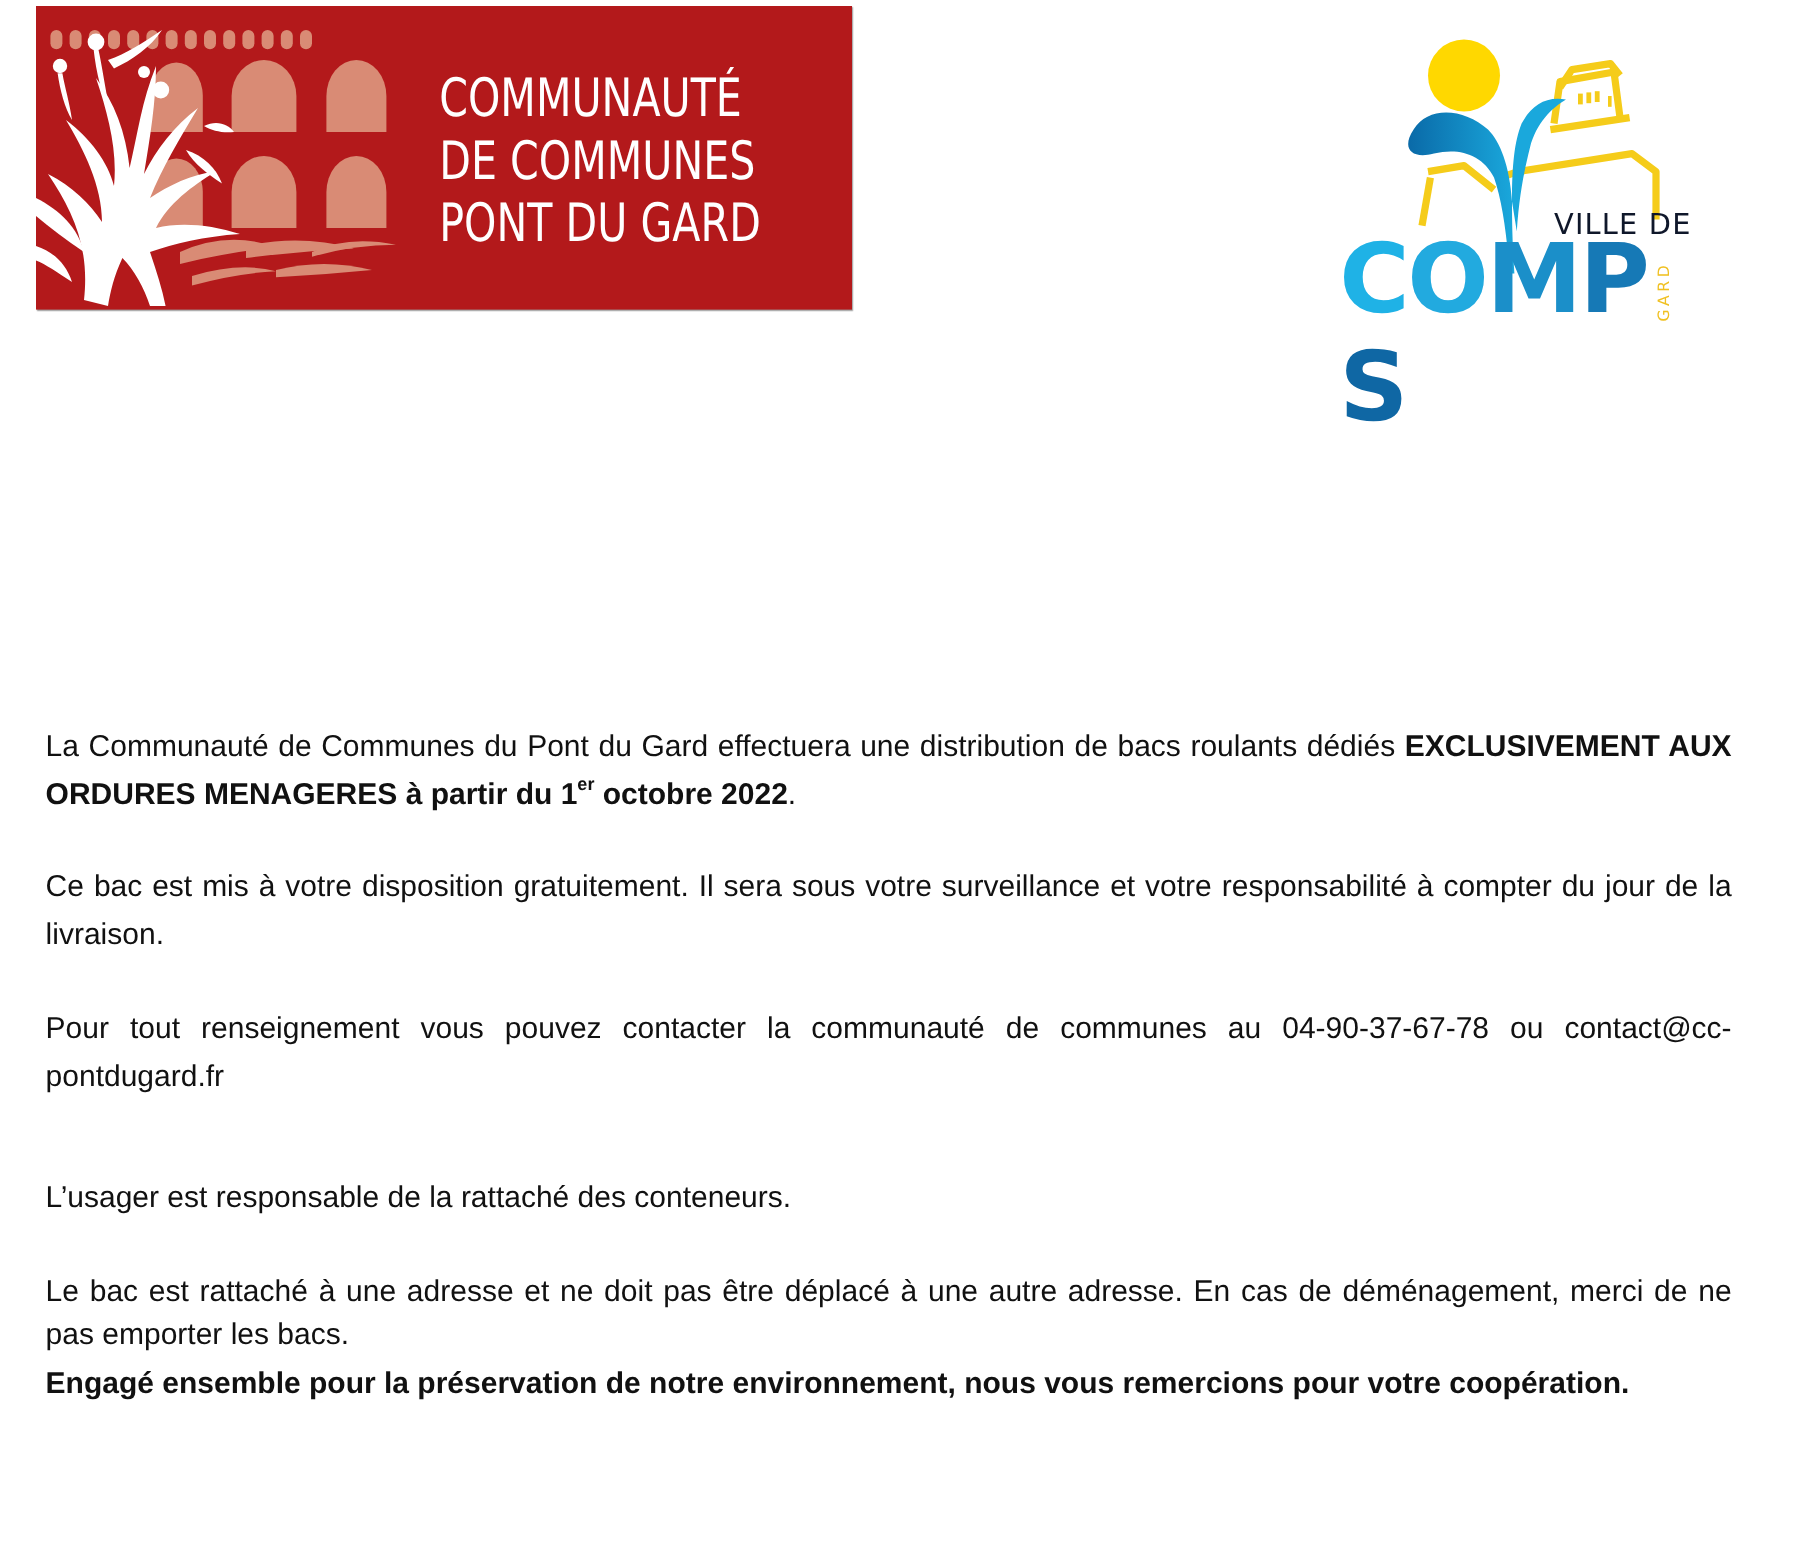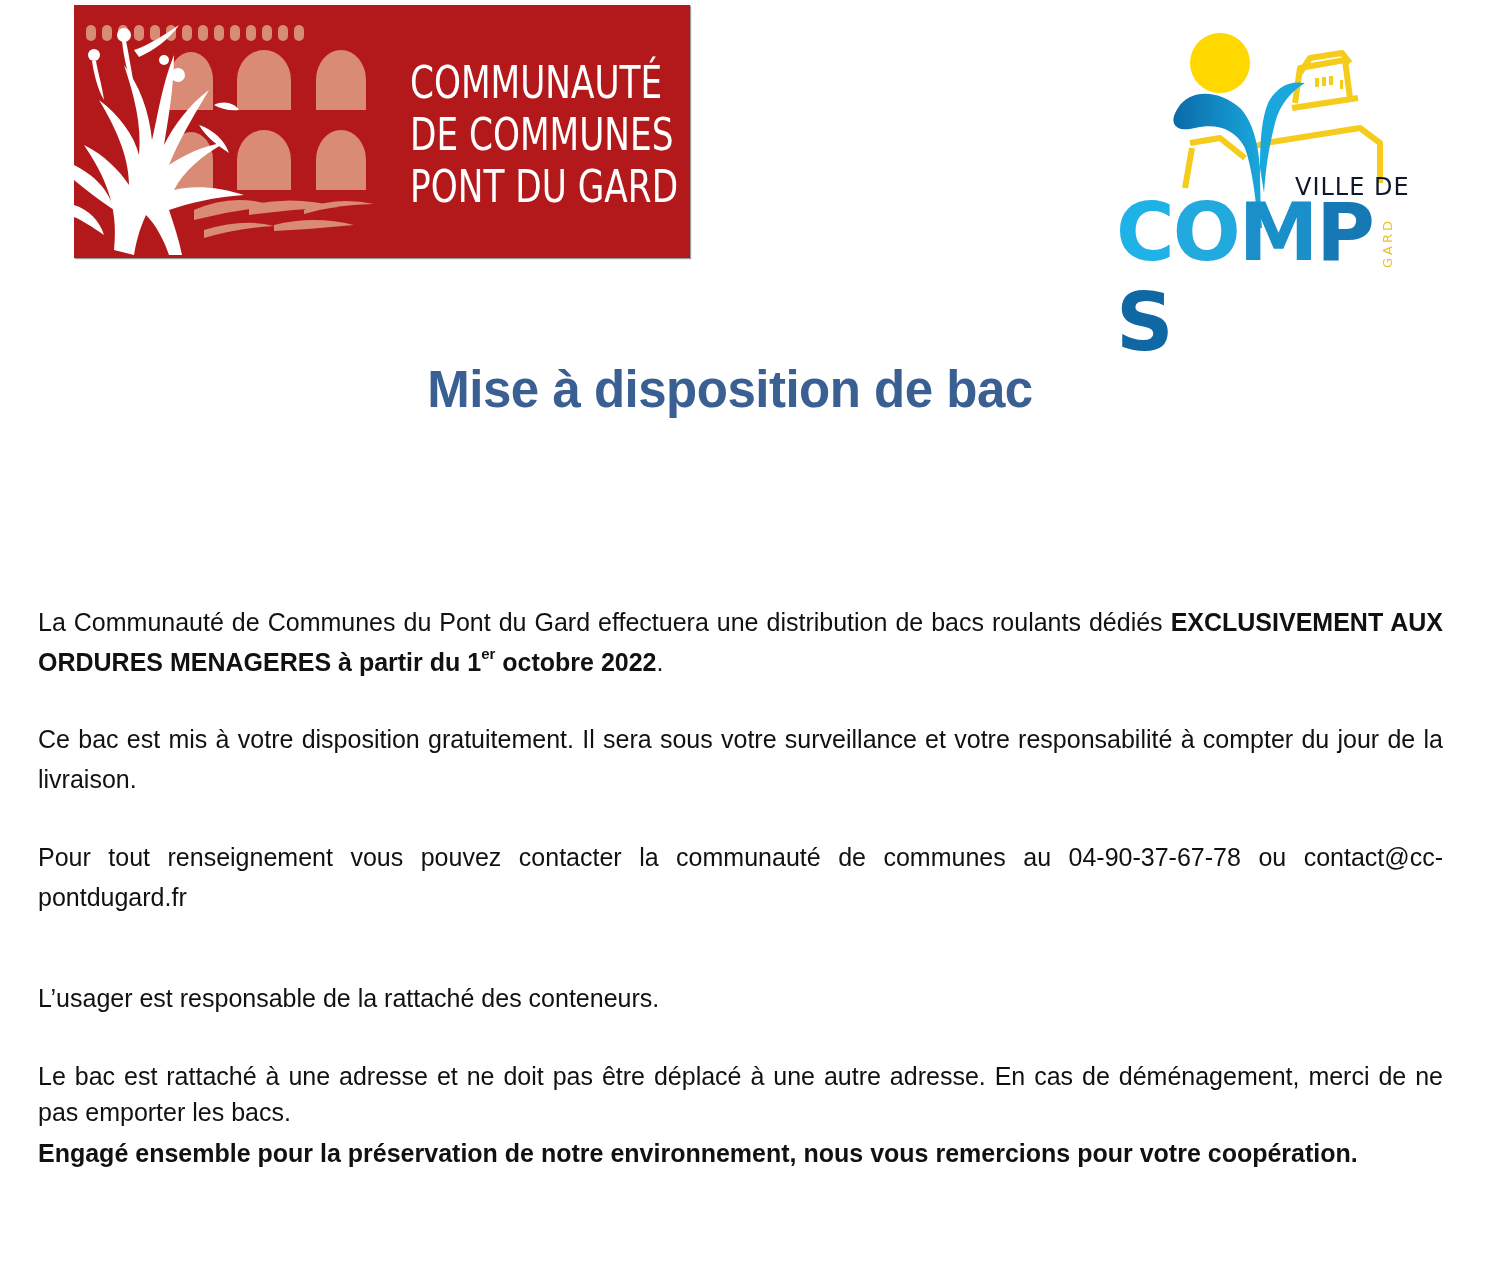--- a/index.html
+++ b/index.html
@@ -1,21 +1,21 @@
 <!DOCTYPE html>
 <html><head>
 <meta charset="utf-8">
 <style>
   html, body { margin: 0; padding: 0; background: #ffffff; }
   body { width: 1500px; height: 1286px; position: relative; overflow: hidden;
          font-family: "Liberation Sans", "DejaVu Sans", sans-serif; color: #111; }
 
   
-  .cc-logo { position: absolute; left: 30px; top: 5px; width: 616px; height: 253px;
-             background: #b3191b; box-shadow: 1px 1px 1px #9a9a9a; overflow: hidden; margin-left: 44px; }
+  .cc-logo { position: absolute; left: 30px; top: 5px; width: 680px; height: 253px;
+             background: #b3191b; box-shadow: 1px 1px 1px #9a9a9a; overflow: hidden; }
   .cc-logo svg.art { position: absolute; left: 0; top: 0; }
   .cc-logo .name { position: absolute; left: 336px; top: 52px; color: #ffffff;
                    font-family: "DejaVu Sans", sans-serif; font-weight: normal;
                    font-size: 44px; line-height: 52px; letter-spacing: 0px;
                    transform: scaleX(0.78); transform-origin: left top; white-space: nowrap; }
   .cc-logo .name div { display: block; }
 
   
   .comps-logo { position: absolute; left: 1110px; top: 28px; width: 300px; height: 245px; }
   .comps-logo .ville { position: absolute; left: 185px; top: 145px; font-size: 24px;
@@ -138,21 +138,20 @@
     <path d="M150 140 C150 110 152 90 158 75 C166 60 178 52 195 55 C183 62 170 75 165 95 C160 115 156 135 154 165 Z" fill="#1aa8dc"></path>
   </svg>
   <div class="ville">VILLE DE</div>
   <div class="comps">
     <span style="color:#1fb2e6">C</span><span style="color:#22aadf">O</span><span style="color:#1b8fc9">M</span><span style="color:#1679b6">P</span><span style="color:#0f67a4">S</span>
   </div>
   <div class="gard">GARD</div>
 </div>
 
 <div class="title">
-  <div>Mise à disposition de bac</div>
 </div>
 
 <div class="body">
   <p class="p1 last-justify"><span>La Communauté de Communes du Pont du Gard effectuera une distribution de bacs roulants dédiés </span><b><span>EXCLUSIVEMENT AUX ORDURES MENAGERES à partir du 1</span><sup>er</sup><span> octobre 2022</span></b><span>.</span></p>
 
   <p class="p2 last-justify">Ce bac est mis à votre disposition gratuitement. Il sera sous votre surveillance et votre responsabilité à compter du jour de la livraison.</p>
 
   <p class="p3 last-justify">Pour tout renseignement vous pouvez contacter la communauté de communes au 04-90-37-67-78 ou contact@cc-pontdugard.fr</p>
 
   <p class="p4 last-justify">L’usager est responsable de la rattaché des conteneurs.</p>

